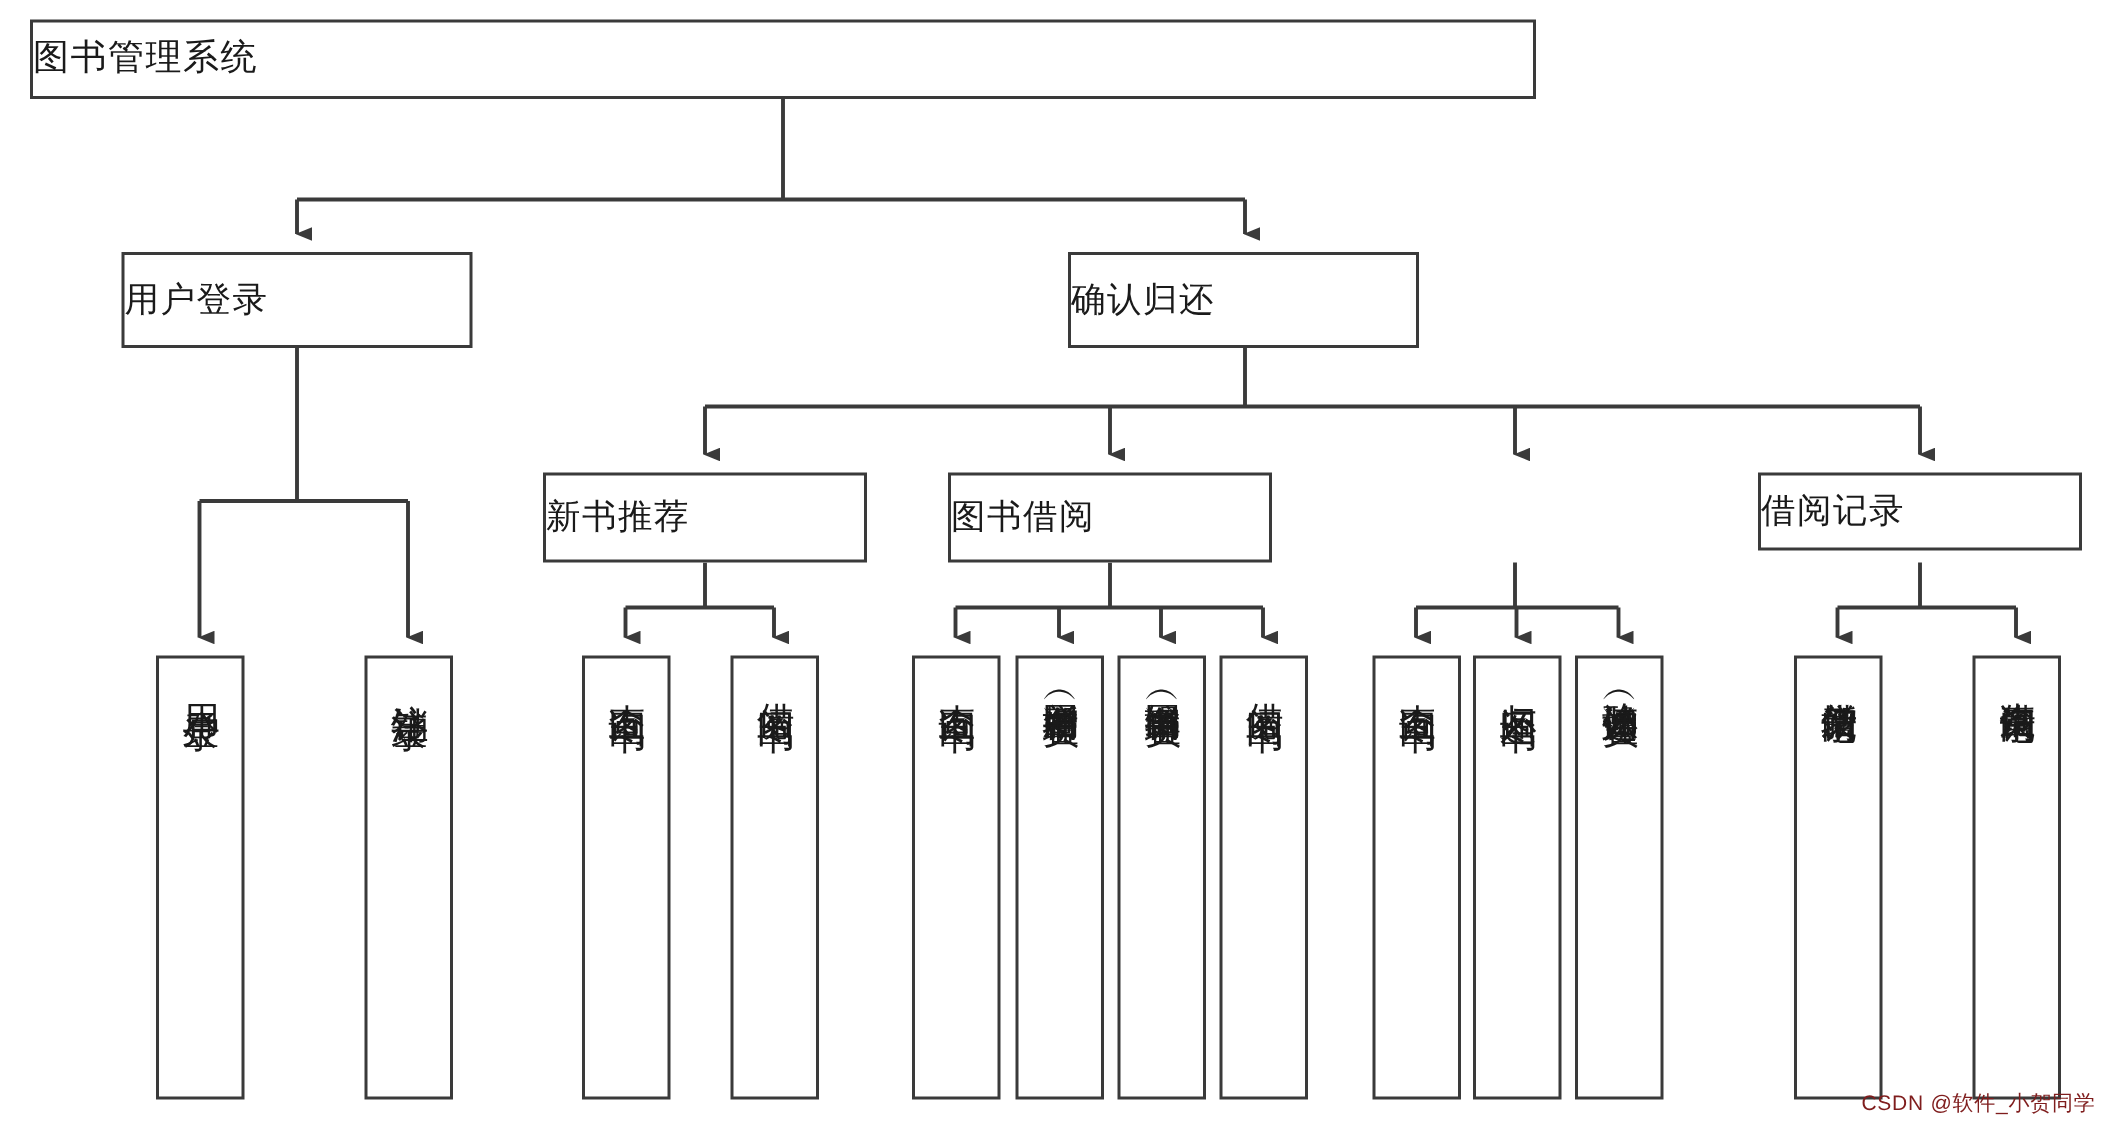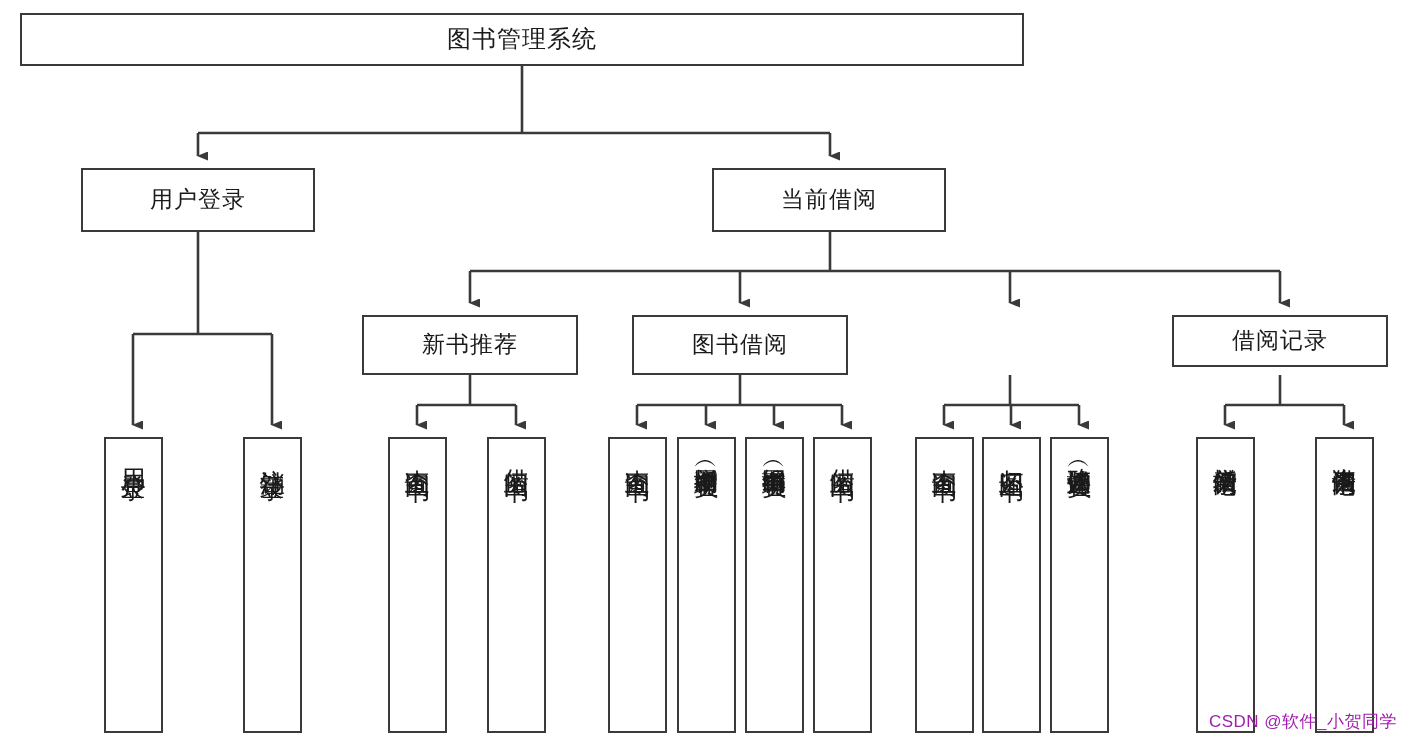--- a/index.html
+++ b/index.html
@@ -26,21 +26,20 @@
     height: 747px;
     pointer-events: none;
   }
   .node {
     position: absolute;
     box-sizing: border-box;
     background: #ffffff;
     border: 2px solid #3a3a3a;
     display: flex;
     align-items: center;
-    justify-content: center;
     color: #1a1a1a;
     z-index: 2;
   }
   .node .node-label {
     display: block;
     text-align: center;
     line-height: 1.18;
     white-space: nowrap;
   }
   .node-horizontal .node-label {
@@ -64,23 +63,23 @@
     letter-spacing: 3px;
     white-space: nowrap;
   }
   .node-vertical.tall-text .node-label {
     font-size: 24px;
     letter-spacing: 1px;
   }
   #watermark {
     position: absolute;
     right: 8px;
-    bottom: 14px;
-    font-size: 17px;
-    color: #a21caf;
+    bottom: 2px;
+    font-size: 14px;
+    color: #7f1d1d;
     letter-spacing: 0.5px;
     z-index: 5;
     white-space: nowrap;
   }
 </style>
 </head>
 <body>
 
 <div id="diagram-root">
 
@@ -135,21 +134,21 @@
   </svg>
 
   <div class="node node-root node-horizontal" style="left:20px; top:13px; width:1004px; height:53px;">
     <span class="node-label">图书管理系统</span>
   </div>
 
   <div class="node node-horizontal" style="left:81px; top:168px; width:234px; height:64px;">
     <span class="node-label">用户登录</span>
   </div>
   <div class="node node-horizontal" style="left:712px; top:168px; width:234px; height:64px;">
-    <span class="node-label">当前借阅</span>
+    <span class="node-label">确认归还</span>
   </div>
 
   <div class="node node-horizontal" style="left:362px; top:315px; width:216px; height:60px;">
     <span class="node-label">新书推荐</span>
   </div>
   <div class="node node-horizontal" style="left:632px; top:315px; width:216px; height:60px;">
     <span class="node-label">图书借阅</span>
   </div>
   <div class="node node-horizontal" style="left:1172px; top:315px; width:216px; height:52px;">
     <span class="node-label">借阅记录</span>

